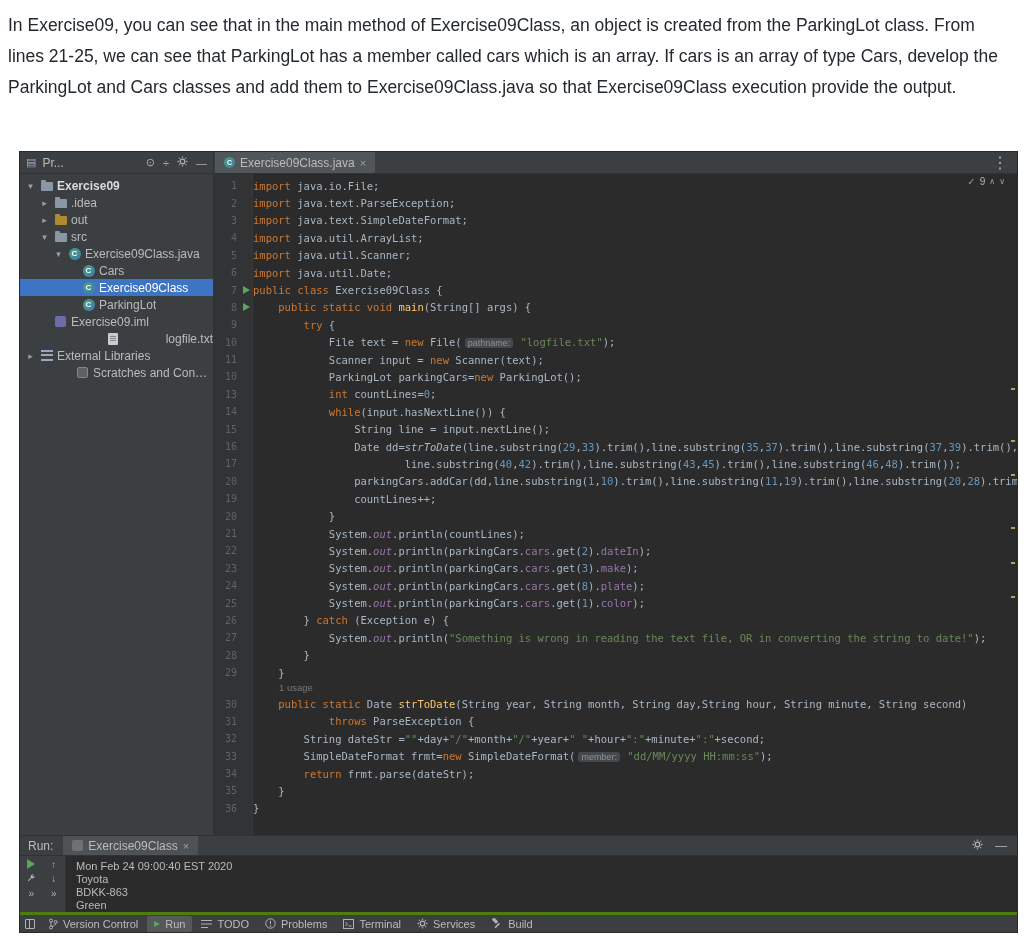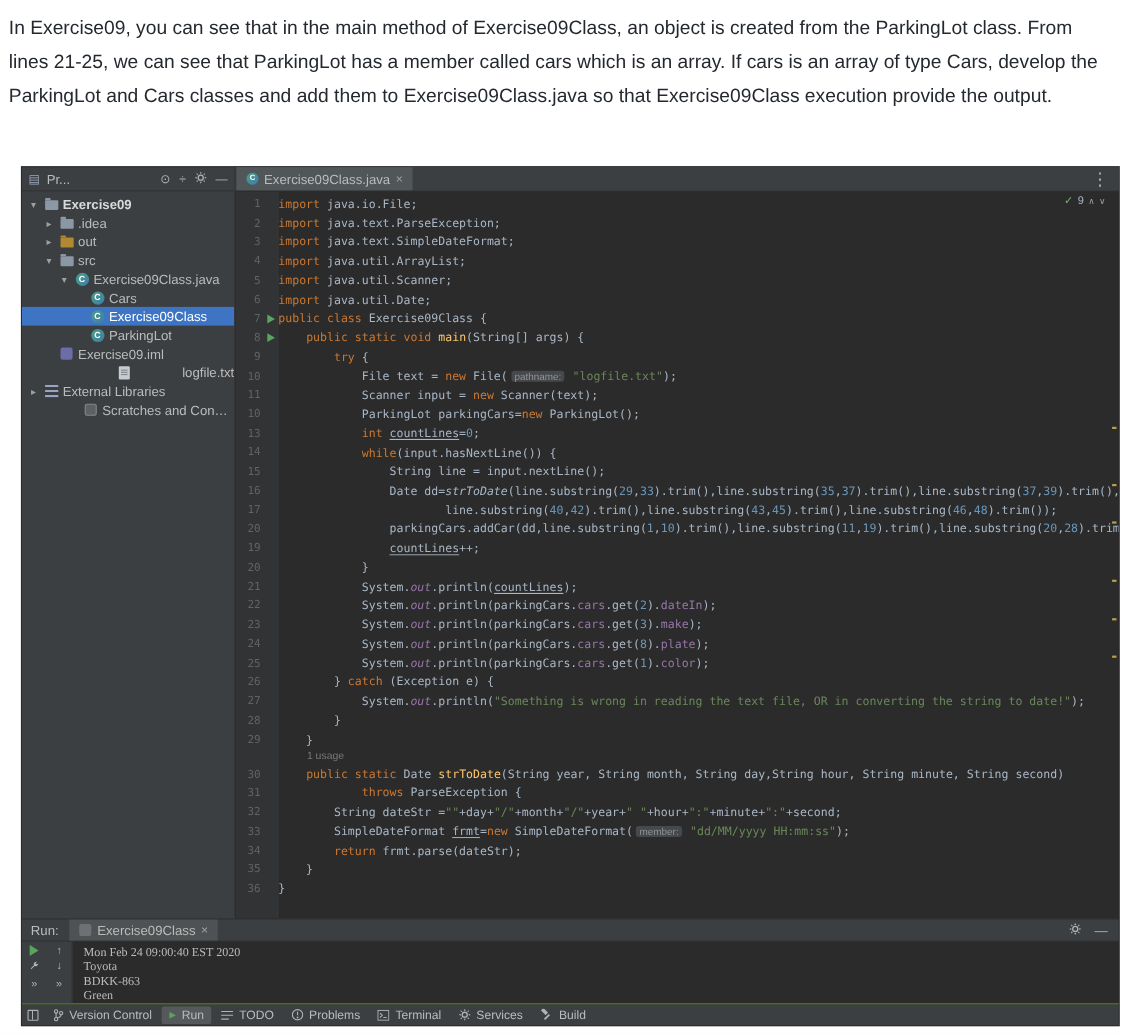--- a/index.html
+++ b/index.html
@@ -94,26 +94,26 @@
   .run-tab { display:flex; align-items:center; gap:5px; padding:0 9px; background:#4e5254; }
   .run-tab-icon { width:11px; height:11px; background:#6e7173; border-radius:2px; }
   .rh-tools { margin-left:auto; display:flex; gap:12px; align-items:center; padding-right:10px; color:#afb1b3; }
 
   .run-body { flex:0 0 56px; display:flex; background:#2b2b2b; min-height:0; }
   .run-toolbar { flex:0 0 46px; background:#3c3f41; border-right:1px solid #323232;
     display:grid; grid-template-columns:1fr 1fr; align-content:start; justify-items:center;
     padding-top:3px; row-gap:3px; color:#afb1b3; font-size:10px; }
   .play-sm { width:0; height:0; border-left:8px solid #58a55c;
     border-top:5px solid transparent; border-bottom:5px solid transparent; }
-  .run-output { flex:1; font-family:Liberation Serif, serif; font-size:11px;
+  .run-output { flex:1; font-family:Liberation Sans, sans-serif; font-size:11px;
     color:#bbbbbb; padding:4px 0 0 10px; overflow:hidden; }
   .out-line { height:13px; line-height:13px; white-space:pre; }
 
   
-  .status-bar { flex:0 0 20px; background:#3c3f41; border-top:1px solid #4d7c0f;
+  .status-bar { flex:0 0 20px; background:#3c3f41; border-top:3px solid #4d7c0f;
     display:flex; align-items:center; gap:2px; font-size:11px; color:#bbbbbb; padding-left:5px; }
   .sb-item { display:flex; align-items:center; gap:5px; padding:2px 7px; border-radius:2px; }
   .sb-item.active { background:#55595c; }
   .sb-play { width:0; height:0; border-left:6px solid #58a55c;
     border-top:3.5px solid transparent; border-bottom:3.5px solid transparent; }
   .sb-grid { width:10px; height:10px; border:1px solid #afb1b3; border-radius:1px;
     background:linear-gradient(to right,transparent 0 3px,#afb1b3 3px 4px,transparent 4px); }
   svg .st { stroke:#afb1b3; fill:none; stroke-width:1; }
 </style>
 </head>

